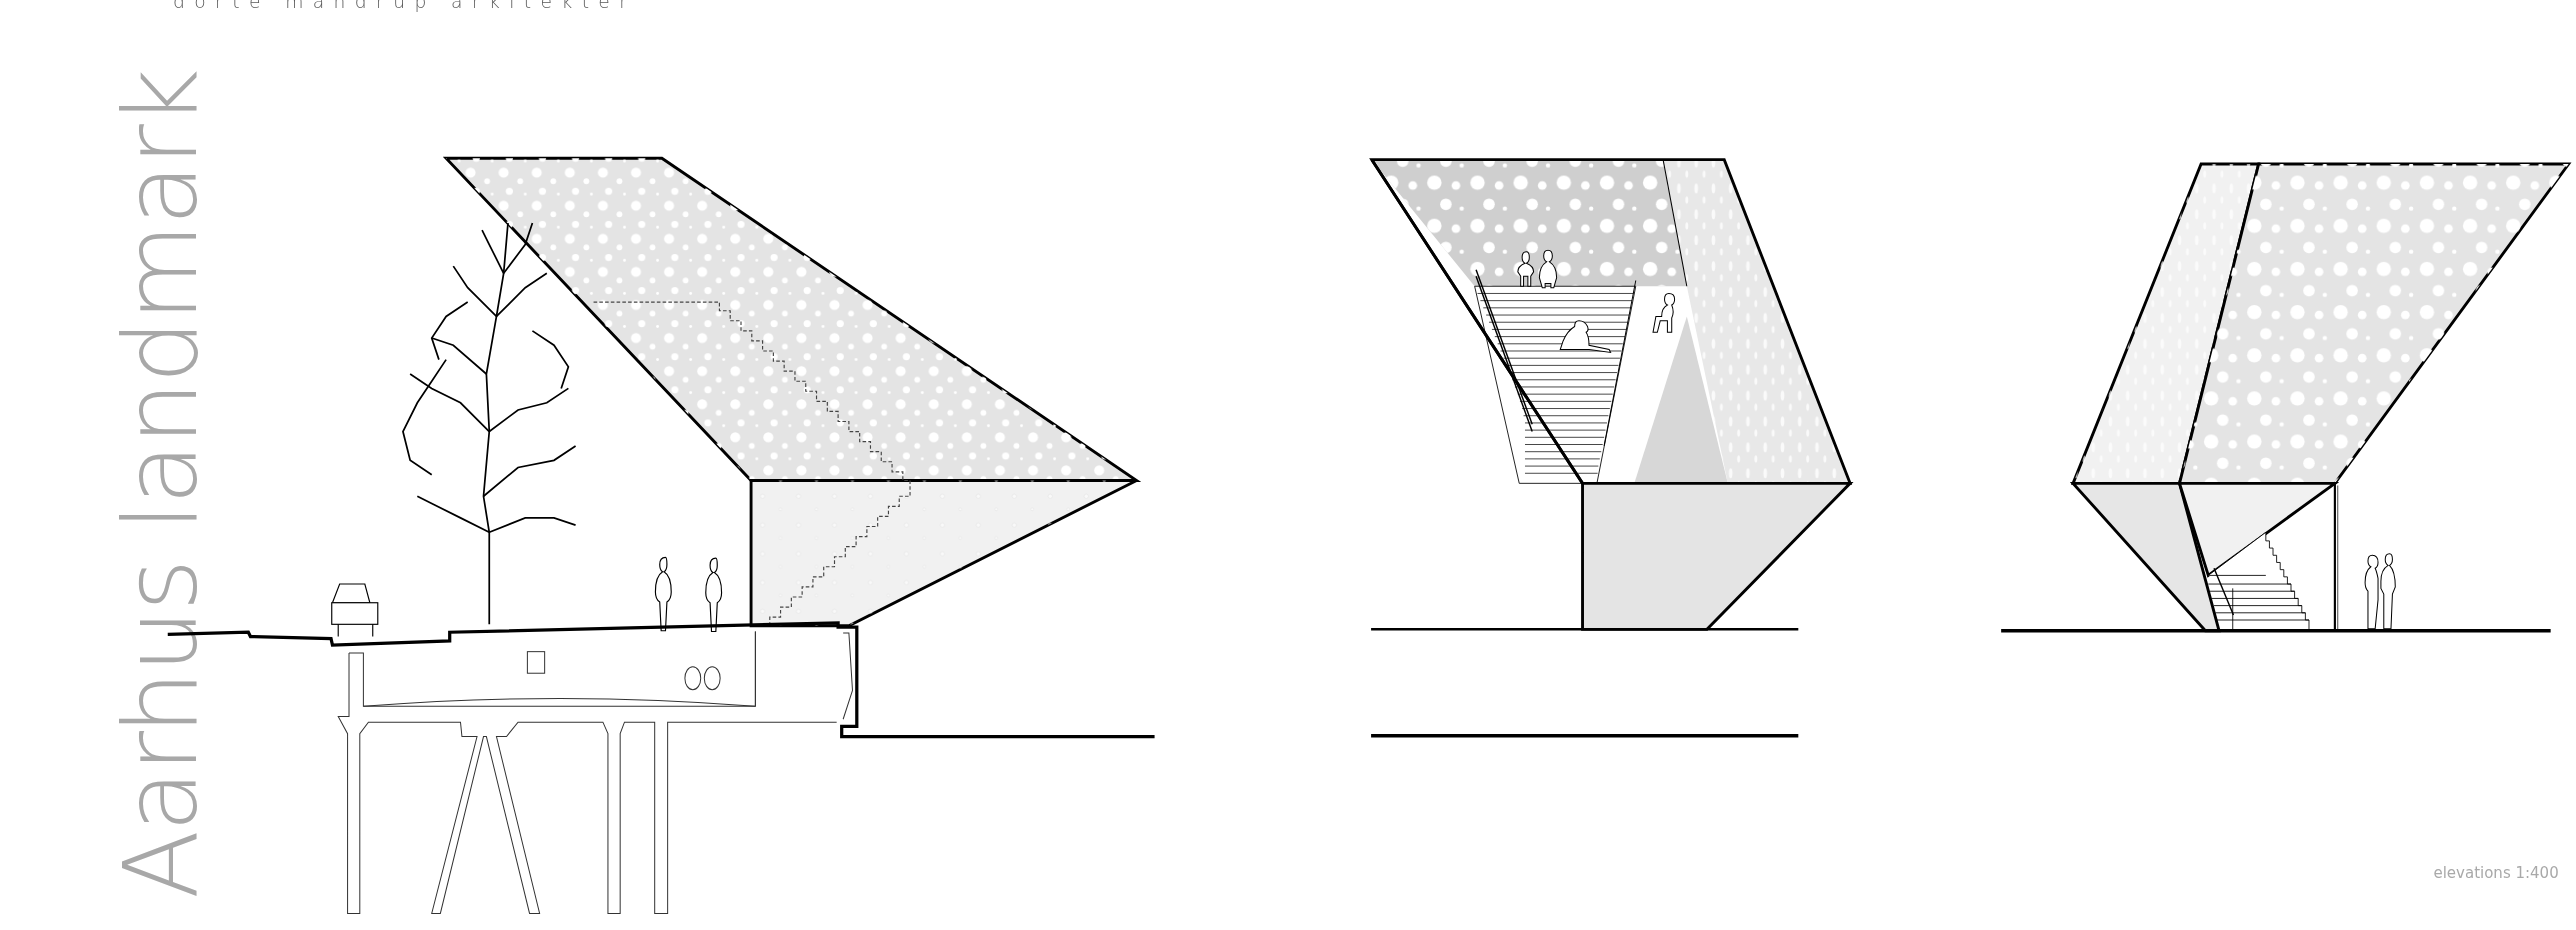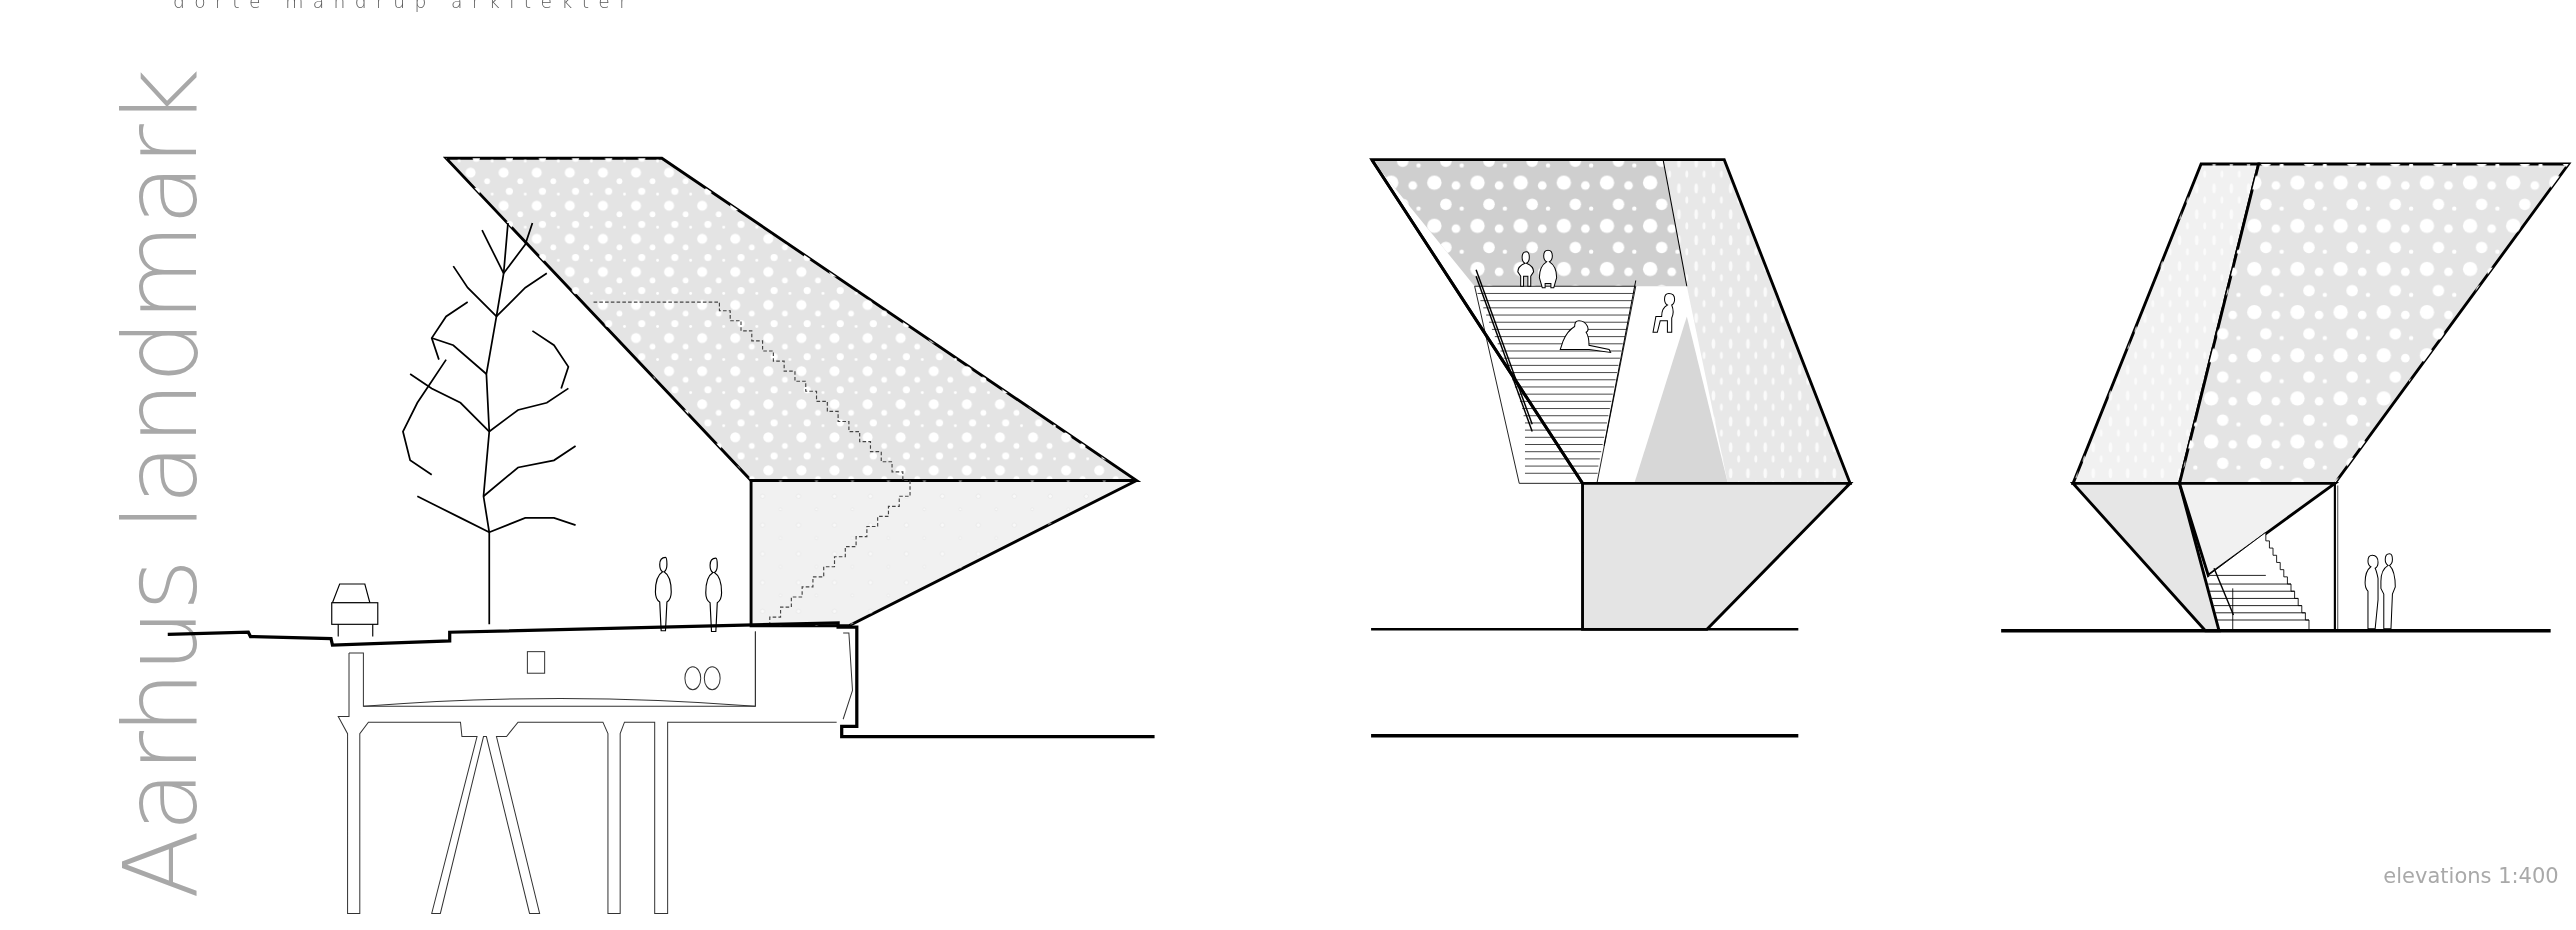--- a/index.html
+++ b/index.html
@@ -1,19 +1,19 @@
 <!DOCTYPE html>
 <html style="font-size:11.5px"><head>
 <meta charset="utf-8">
 <style>
   html, body { margin:0; padding:0; background:#ffffff; }
   body { width:2576px; height:930px; position:relative; overflow:hidden; font-family:"DejaVu Sans", sans-serif; }
   .firm { position:absolute; left:173px; top:-8.6px; font-size:18.7px; letter-spacing:9.4px; color:#5a5a5a; font-family:"DejaVu Sans", sans-serif; font-weight:300; }
   .title-vert { position:absolute; left:111px; top:899px; transform-origin:0 0; transform:rotate(-90deg); font-size:101px; color:#a8a8a8; font-family:"DejaVu Sans", sans-serif; font-weight:200; letter-spacing:-2.2px; white-space:nowrap; line-height:1; }
-  .scale { position:absolute; right:17.3px; top:864px; font-size:21px; color:#a9a9a9; font-family:"DejaVu Sans", sans-serif; }
+  .scale { position:absolute; right:17.3px; top:864px; font-size:15px; color:#a9a9a9; font-family:"DejaVu Sans", sans-serif; }
   svg.drawing { position:absolute; left:0; top:0; }
 </style>
 </head>
 <body>
 
 <div class="firm">dorte mandrup arkitekter</div>
 <div class="title-vert">Aarhus landmark</div>
 <div class="scale">elevations 1:400</div>
 
 <svg class="drawing" width="2576" height="930" viewBox="0 0 3581 1293">

